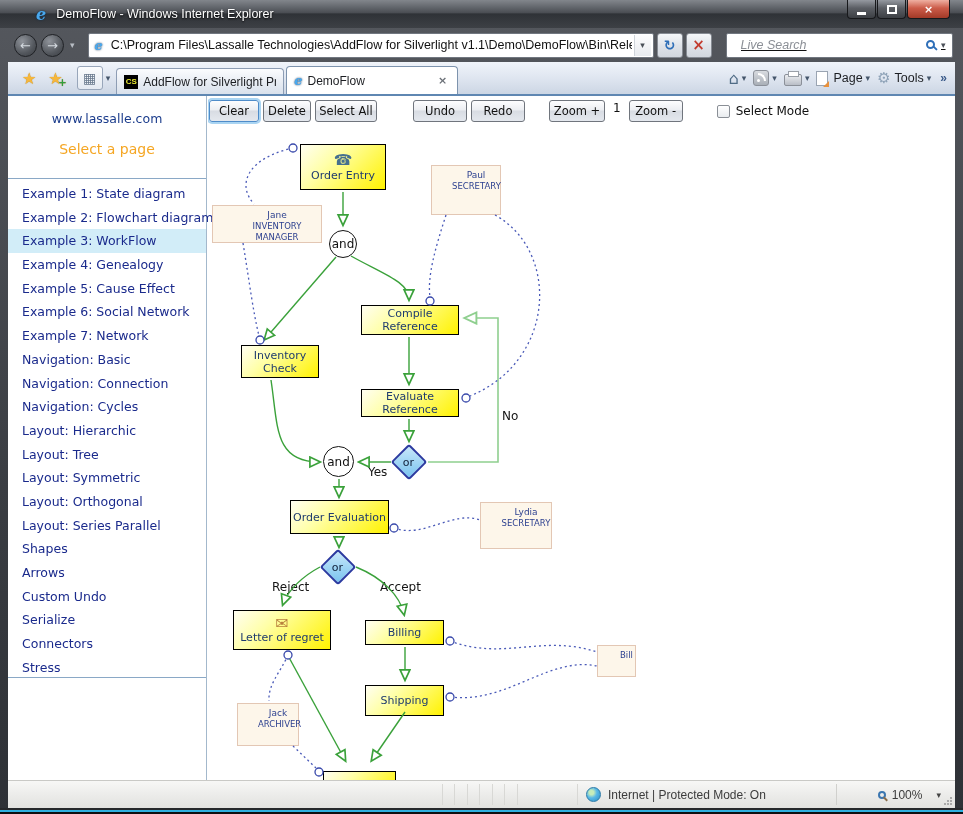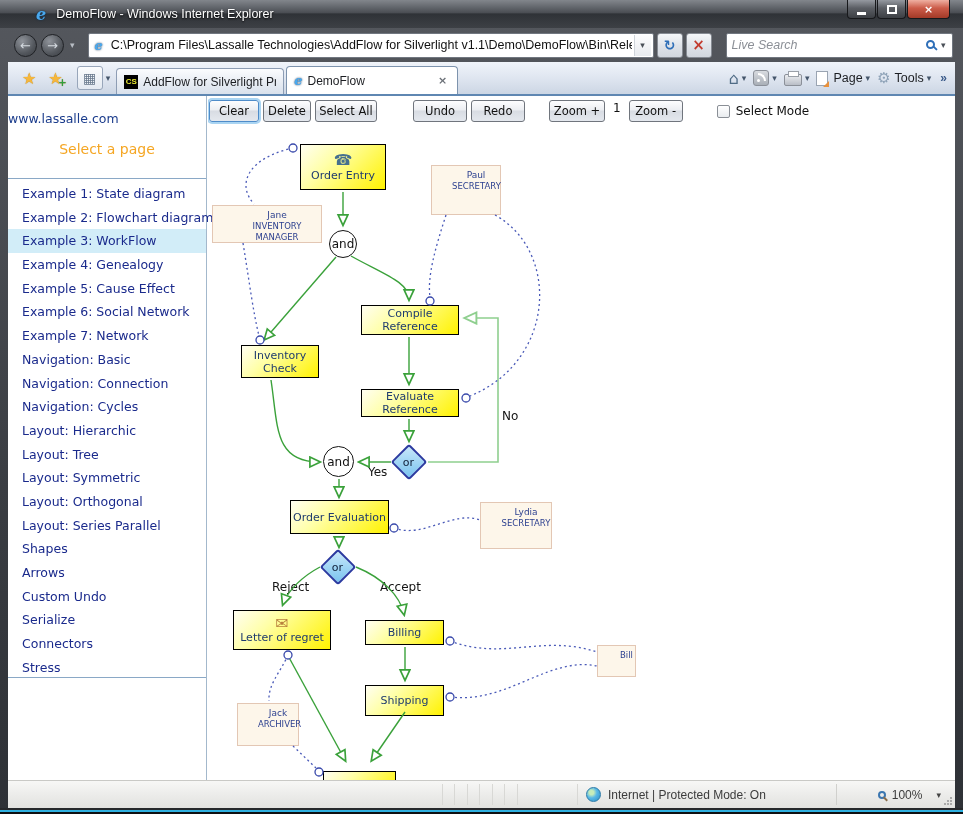--- a/index.html
+++ b/index.html
@@ -37,21 +37,21 @@
   .addr-input{flex:1;border:none;outline:none;font-family:"Liberation Sans",sans-serif;
               font-size:12.5px;color:#111;margin-left:6px;background:transparent;}
   .addr-drop{width:17px;height:21px;border-left:1px solid #cfd4da;display:flex;align-items:center;
              justify-content:center;color:#4a5058;font-size:9px;background:linear-gradient(#fdfdfe,#e8ebef);}
   .mini-btn{width:26px;height:25px;margin-left:3px;border:1px solid #868b93;border-radius:3px;
             background:linear-gradient(#f5f7f9,#dfe3e9 50%,#d2d7de);display:flex;align-items:center;
             justify-content:center;font-size:14px;}
   .refresh-glyph{color:#2f6fb8;font-weight:bold;}
   .stop-glyph{color:#c23b2e;font-weight:bold;font-size:15px;}
   .search-field{width:227px;height:25px;margin-left:14px;background:#fff;border:1px solid #717780;
-                border-radius:2px;display:flex;align-items:center;padding:0 4px 0 3px;}
+                border-radius:2px;display:flex;align-items:center;padding:0 4px 0 12px;text-decoration:underline;}
   .search-input{flex:1;border:none;outline:none;background:transparent;font-size:12.5px;
                 font-style:italic;color:#333;font-family:"Liberation Sans",sans-serif;min-width:0;}
   .search-input::placeholder{color:#8b8f96;font-style:italic;}
   .mag{position:relative;width:9px;height:9px;border:2px solid #2f6fb8;border-radius:50%;margin:0 6px 2px 4px;}
   .mag::after{content:"";position:absolute;width:6px;height:2px;background:#2f6fb8;
               transform:rotate(45deg);right:-5px;bottom:-2px;border-radius:2px;}
   .search-chev{color:#4a5058;font-size:9px;margin-right:2px;}
 
   
   .tabrow{position:absolute;top:62px;left:8px;right:8px;height:34px;
@@ -94,21 +94,21 @@
   .page-icon::after{content:"";position:absolute;right:-2px;bottom:-2px;width:0;height:0;
                     border-left:6px solid transparent;border-bottom:6px solid #e8913c;}
   .gear-icon{font-size:15px;color:#8fa3b8;margin-right:4px;}
   .overflow-chev{color:#3a5a8a;font-size:12px;font-weight:bold;margin-left:2px;}
 
   
   .client{position:absolute;left:8px;top:96px;width:947px;height:684px;background:#fff;}
 
   .sidebar{position:absolute;left:0;top:0;bottom:0;width:199px;border-right:1px solid #a3b8cc;
            font-family:"DejaVu Sans",sans-serif;}
-  .site-link{margin-top:15px;text-align:left;color:#1b3c8c;font-size:12.5px;}
+  .site-link{margin-top:15px;text-align:center;color:#1b3c8c;font-size:12.5px;}
   .side-heading{margin-top:15px;text-align:center;color:#f5a623;font-size:14px;}
   .side-list{position:absolute;top:82px;left:0;right:0;height:500px;
              border-top:1px solid #8aa8c6;border-bottom:1px solid #8aa8c6;padding-top:3px;}
   .side-item{height:23.7px;line-height:23.7px;padding-left:14px;color:#1a2a8c;font-size:12.5px;
              white-space:nowrap;}
   .side-item.selected{background:#d2edf8;}
 
   
   .flow-area{position:absolute;left:200px;top:0;right:0;bottom:0;overflow:hidden;
              font-family:"DejaVu Sans",sans-serif;}

